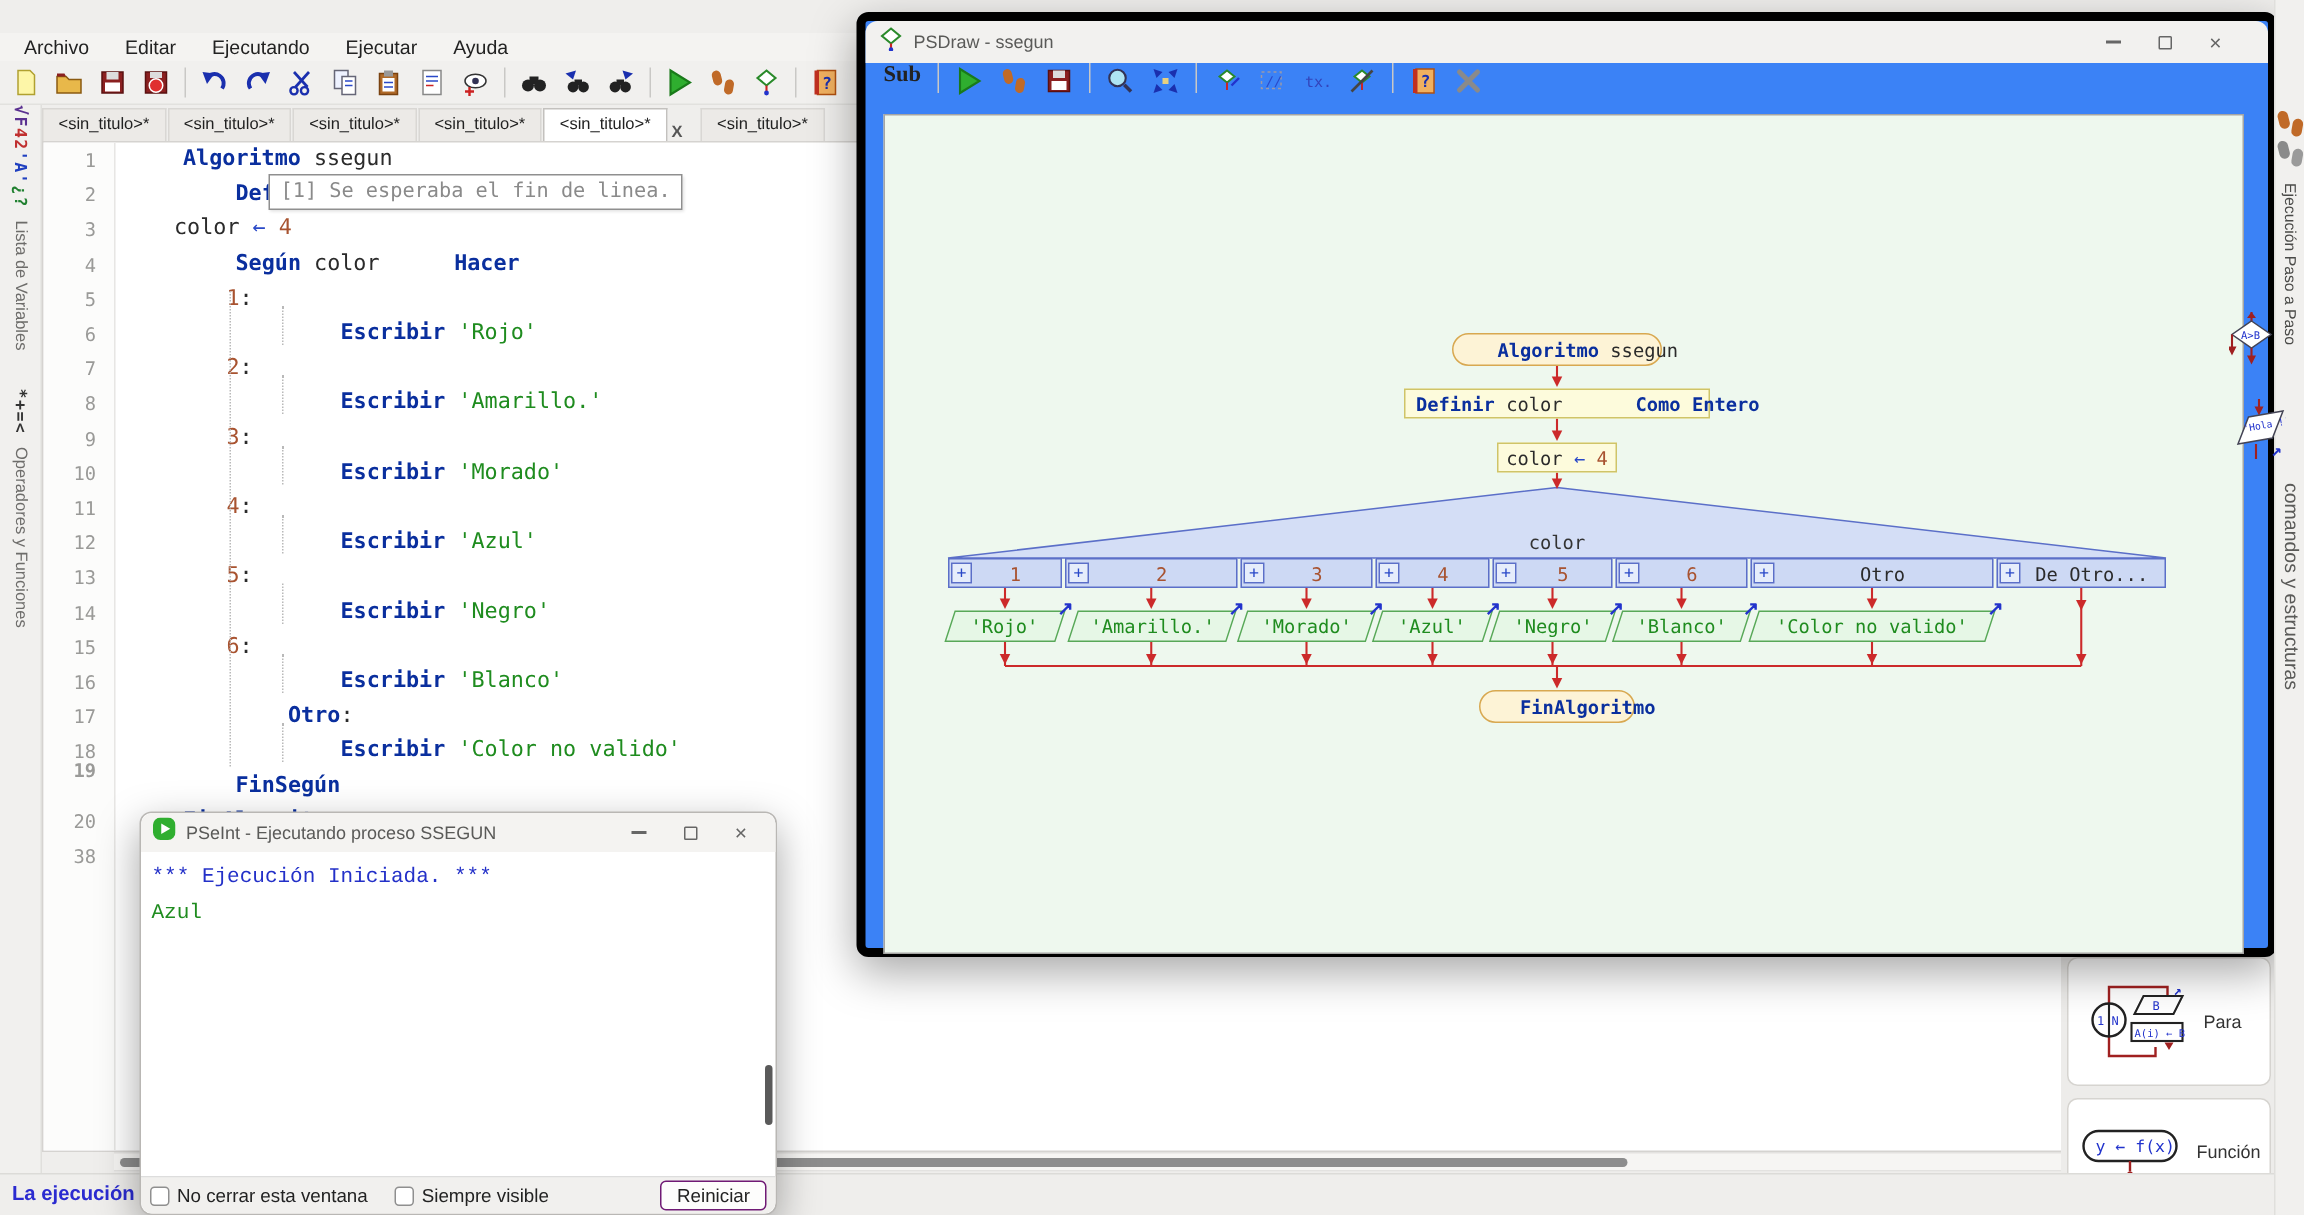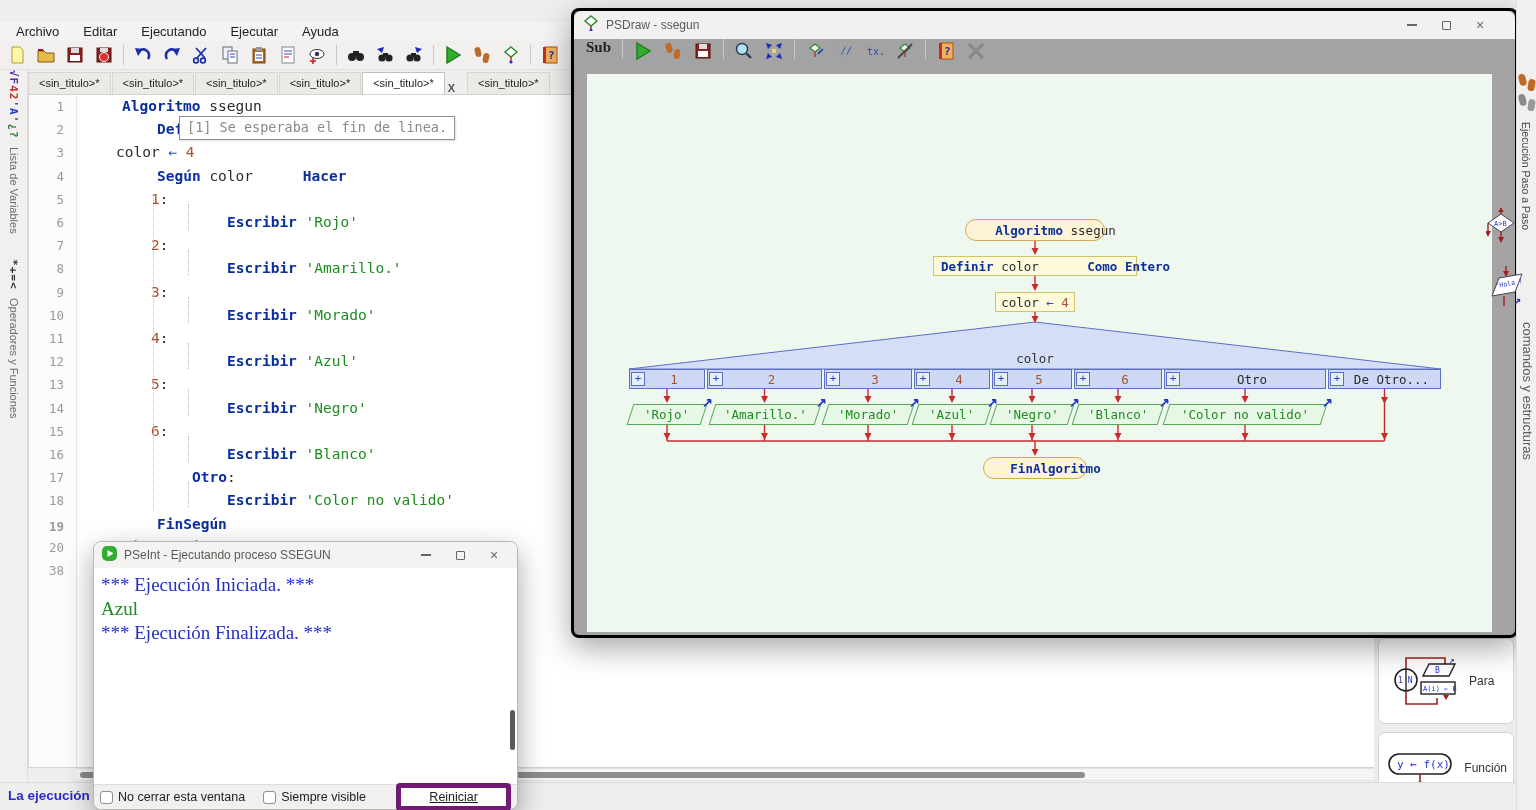--- a/index.html
+++ b/index.html
@@ -80,33 +80,33 @@
              border:1px solid #b9b7b4; border-radius:8px; box-shadow:0 10px 28px rgba(0,0,0,.35); z-index:30; }
   #console .titlebar { position:absolute; left:0; top:0; right:0; height:26px; background:#f4f3f1;
                        border-radius:8px 8px 0 0; display:flex; align-items:center; gap:7px; padding-left:8px; }
   #console .titlebar .t { font-size:12px; color:#5a5a58; flex:1; }
   .winbtns { display:flex; align-items:center; }
   .winbtn { width:34px; height:22px; display:flex; align-items:center; justify-content:center; color:#666; }
   .glyph-min { width:10px; height:1.5px; background:#666; }
   .glyph-max { width:9px; height:9px; border:1.2px solid #666; border-radius:1px; }
   .glyph-x { font-size:14px; color:#666; line-height:1; }
   #console .content { position:absolute; left:1px; top:26px; right:1px; bottom:25px; background:#fff; overflow:hidden; }
-  .con-line { font-family:Liberation Serif, serif; font-size:19px; line-height:24px; padding-left:6px; white-space:pre; }
+  .con-line { font-family:Liberation Mono, monospace; font-size:14px; line-height:24px; padding-left:6px; white-space:pre; }
   #console .vthumb { position:absolute; right:2px; top:168px; width:5px; height:40px; background:#5a5a5a; border-radius:3px; }
   #console .bottombar { position:absolute; left:0; bottom:0; right:0; height:25px; background:#f1f0ee;
                         border-top:1px solid #ddd; border-radius:0 0 8px 8px; display:flex; align-items:center;
                         gap:18px; padding:0 6px 0 6px; font-size:12.5px; color:#222; }
   .chk { display:flex; align-items:center; gap:5px; }
   .chk .box { width:13px; height:13px; border:1px solid #8f8f8f; border-radius:3px; background:#fff; }
-  #restart-btn { margin-left:auto; border:5px solid #701a75; border-radius:4px; background:#fdfdfc;
-                 font-size:12.5px; color:#222; padding:2px 28px;text-decoration:underline; }
+  #restart-btn { margin-left:auto; border:1px solid #701a75; border-radius:4px; background:#fdfdfc;
+                 font-size:12.5px; color:#222; padding:2px 10px; }
 
   
-  #psdraw { position:absolute; left:571px; top:8px; width:947px; height:630px; background:#a3a3a3;
-            border:3px solid #000000; border-radius:8px; box-shadow:0 10px 30px rgba(0,0,0,.35); z-index:10; }
+  #psdraw { position:absolute; left:571px; top:8px; width:947px; height:630px; background:#3b82f6;
+            border:6px solid #000000; border-radius:8px; box-shadow:0 10px 30px rgba(0,0,0,.35); z-index:10; }
   #psdraw .titlebar { position:absolute; left:0; top:0; right:0; height:28px; display:flex; align-items:center;
                       gap:7px; padding-left:9px; border-radius:8px 8px 0 0; background:#f2f1ef; }
   #psdraw .titlebar .t { font-size:12px; color:#5a5a58; flex:1; }
   #psdraw .toolbar { position:absolute; left:0; top:28px; right:0; height:32px; display:flex; align-items:flex-start;
                      gap:4px; padding-left:8px; }
   #psd-sub { font-family:"Liberation Serif", serif; font-size:15px; font-weight:bold; color:#222; padding:0 4px; }
   #canvas { position:absolute; left:12px; top:62px; width:907px; height:560px; background:#eef8ee;
             border:1px solid #a5a5a3; overflow:hidden; }
   #fc-svg { position:absolute; left:0; top:0; }
   #fc-svg line { stroke:#cc2a2a; stroke-width:1.4; }
@@ -311,21 +311,21 @@
         <span class="lnum" style="top: 189.6px;">9</span>
         <span class="lnum" style="top: 212.8px;">10</span>
         <span class="lnum" style="top: 236px;">11</span>
         <span class="lnum" style="top: 259.2px;">12</span>
         <span class="lnum" style="top: 282.4px;">13</span>
         <span class="lnum" style="top: 305.6px;">14</span>
         <span class="lnum" style="top: 328.8px;">15</span>
         <span class="lnum" style="top: 352px;">16</span>
         <span class="lnum" style="top: 375.2px;">17</span>
         <span class="lnum" style="top: 398.4px;">18</span>
-        <span class="lnum" style="top: 424px; font-weight: bold;">19</span>
+        <span class="lnum" style="top: 411px; font-weight: bold;">19</span>
         <span class="lnum" style="top: 444.8px;">20</span>
         <span class="lnum" style="top: 468px;">38</span>
       </div>
     <div id="code">
         <div class="crow" style="top: 3px; padding-left: 4px;"><span class="tk-kw">Algoritmo</span><span class="tk-pl"> ssegun</span></div>
         <div class="crow" style="top: 26.2px; padding-left: 39px;"><span class="tk-kw">Definir</span><span class="tk-pl"> color </span><span class="tk-kw">Como Entero</span></div>
         <div class="crow" style="top: 49.4px; padding-left: 39px;"><span class="tk-pl">color </span><span class="tk-op">← </span><span class="tk-num">4</span></div>
         <div class="crow" style="top: 72.6px; padding-left: 39px;"><span class="tk-kw">Según</span><span class="tk-pl"> color </span><span class="tk-kw">Hacer</span></div>
         <div class="crow" style="top: 95.8px; padding-left: 74px;"><span class="tk-num">1</span><span class="tk-pl">:</span></div>
         <div class="crow" style="top: 119px; padding-left: 109px;"><span class="tk-kw">Escribir</span><span class="tk-str"> 'Rojo'</span></div>
@@ -656,21 +656,20 @@
             <span class="glyph-max"></span>
           </span>
         <span class="winbtn">
             <span class="glyph-x">×</span>
           </span>
       </span>
     </div>
     <div class="content" id="console-content" style="padding-top: 5px;">
         <div class="con-line" style="color: rgb(35, 48, 200);">*** Ejecución Iniciada. ***</div>
         <div class="con-line" style="color: rgb(31, 140, 31);">Azul</div>
-        <div class="con-line" style="color: rgb(35, 48, 200);">*** Ejecución Finalizada. ***</div>
       </div>
     <div class="vthumb"></div>
     <div class="bottombar">
       <span class="chk">
         <span class="box"></span>
         <span>No cerrar esta ventana</span>
       </span>
       <span class="chk">
         <span class="box"></span>
         <span>Siempre visible</span>

